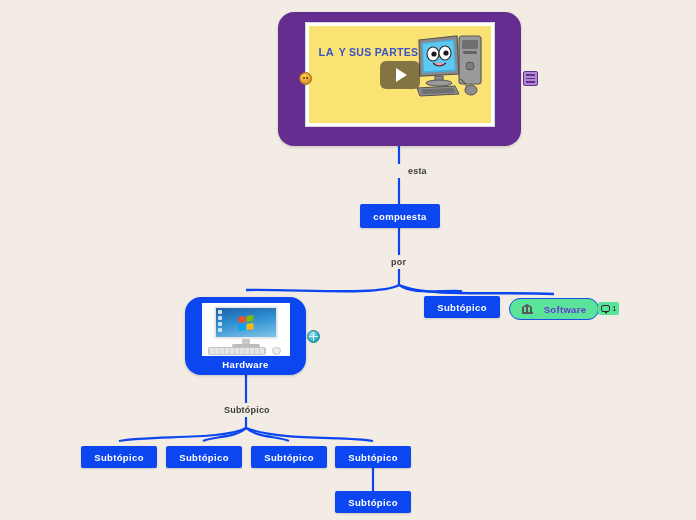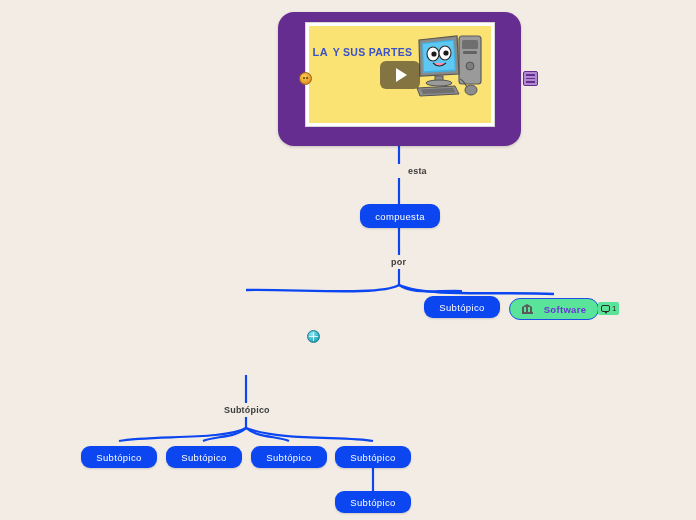--- a/index.html
+++ b/index.html
@@ -61,20 +61,21 @@
     height: 100%;
     background: #fae273;
     position: relative;
     overflow: hidden;
   }
   .thumb-text {
     position: absolute;
     left: 4px;
     top: 16px;
     width: 112px;
+    text-align: center;
     line-height: 1.18;
     font-family: "Liberation Sans", sans-serif;
     font-weight: bold;
     color: #3a53c9;
   }
   .tt1 { font-size: 11px; letter-spacing: 0.5px; }
   .tt2 {
     font-size: 12.5px;
     background: #ffffff;
     display: block;
@@ -154,23 +155,23 @@
     display: block;
     width: 9px;
     height: 1.5px;
     background: #662d91;
   }
 
   
   .pill {
     background: #0b46f0;
     color: #ffffff;
-    border-radius: 9px;
+    border-radius: 2px;
     font-size: 9.5px;
-    font-weight: normal;
+    font-weight: bold;
     letter-spacing: 0.35px;
     display: flex;
     align-items: center;
     justify-content: center;
     height: 22px;
     box-shadow: 0 1px 2px rgba(0,0,0,0.15);
   }
   .pill-compuesta { left: 360px; top: 204px; width: 80px; height: 24px; }
   .pill-sub-r     { left: 424px; top: 296px; width: 76px; }
   .pill-s1        { left: 81px;  top: 446px; width: 76px; }
@@ -455,20 +456,43 @@
     <i></i>
       <i></i>
       <i></i>
   </div>
 
   <div class="edge-label lbl-esta">esta</div>
   <div class="edge-label lbl-por">por</div>
 
   <div class="node pill pill-compuesta">compuesta</div>
 
+  <div class="node hw-card">
+    <div class="hw-img">
+      <div class="hw-screen">
+        <div class="hw-icons">
+            <i></i>
+            <i></i>
+            <i></i>
+            <i></i>
+          </div>
+        <div class="hw-flag">
+          <span></span>
+            <span></span>
+            <span></span>
+            <span></span>
+        </div>
+      </div>
+      <div class="hw-stand"></div>
+      <div class="hw-base"></div>
+      <div class="hw-kb"></div>
+      <div class="hw-mouse"></div>
+    </div>
+    <div class="hw-label">Hardware</div>
+  </div>
 
   <div class="globe-icon"></div>
 
   <div class="node pill pill-sub-r">Subtópico</div>
 
   <div class="node sw-pill">
     <span class="bank-icon">
       <span class="roof"></span>
       <span class="cols">
           <i></i>

